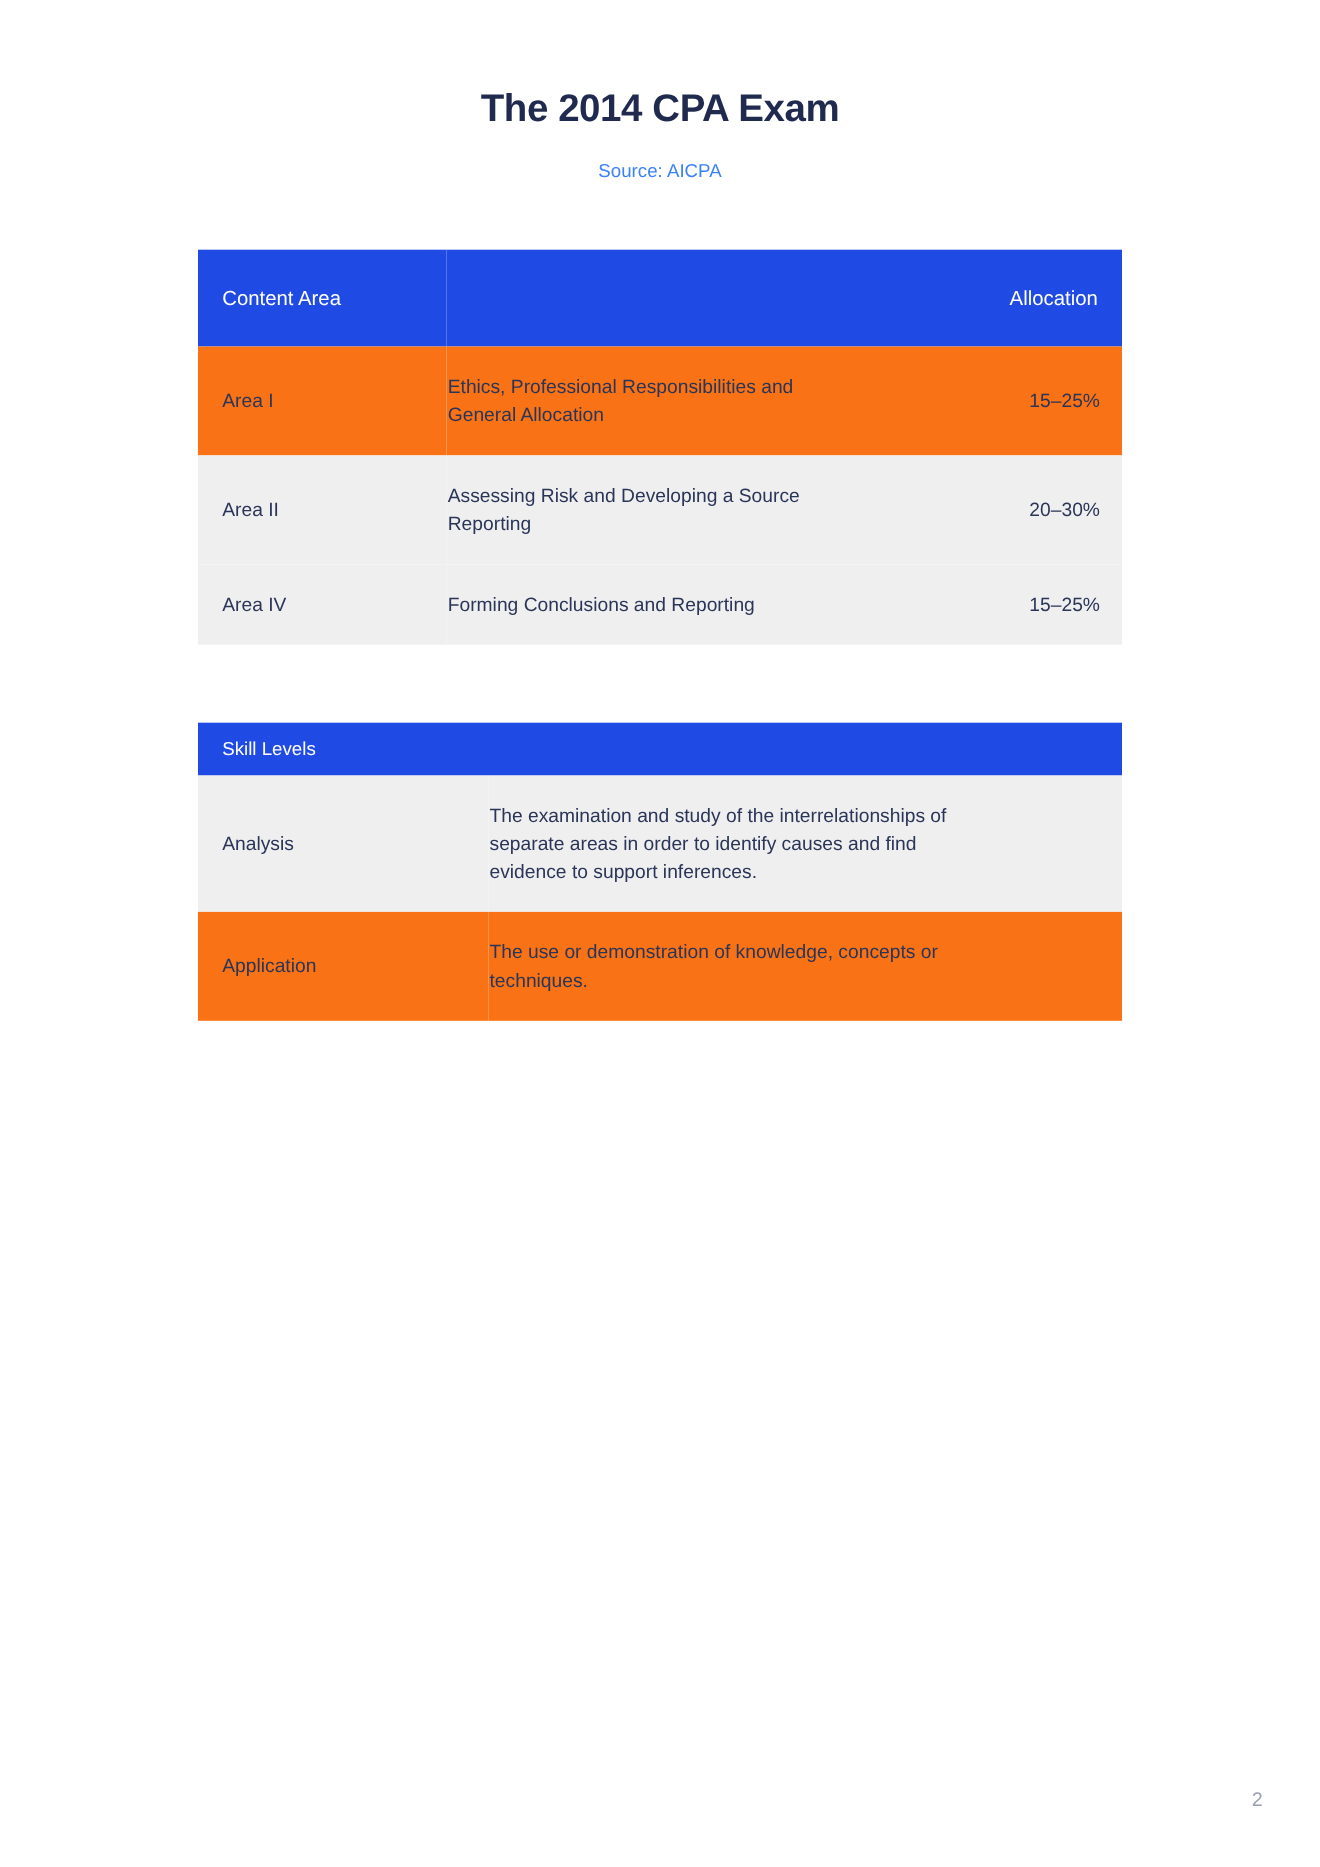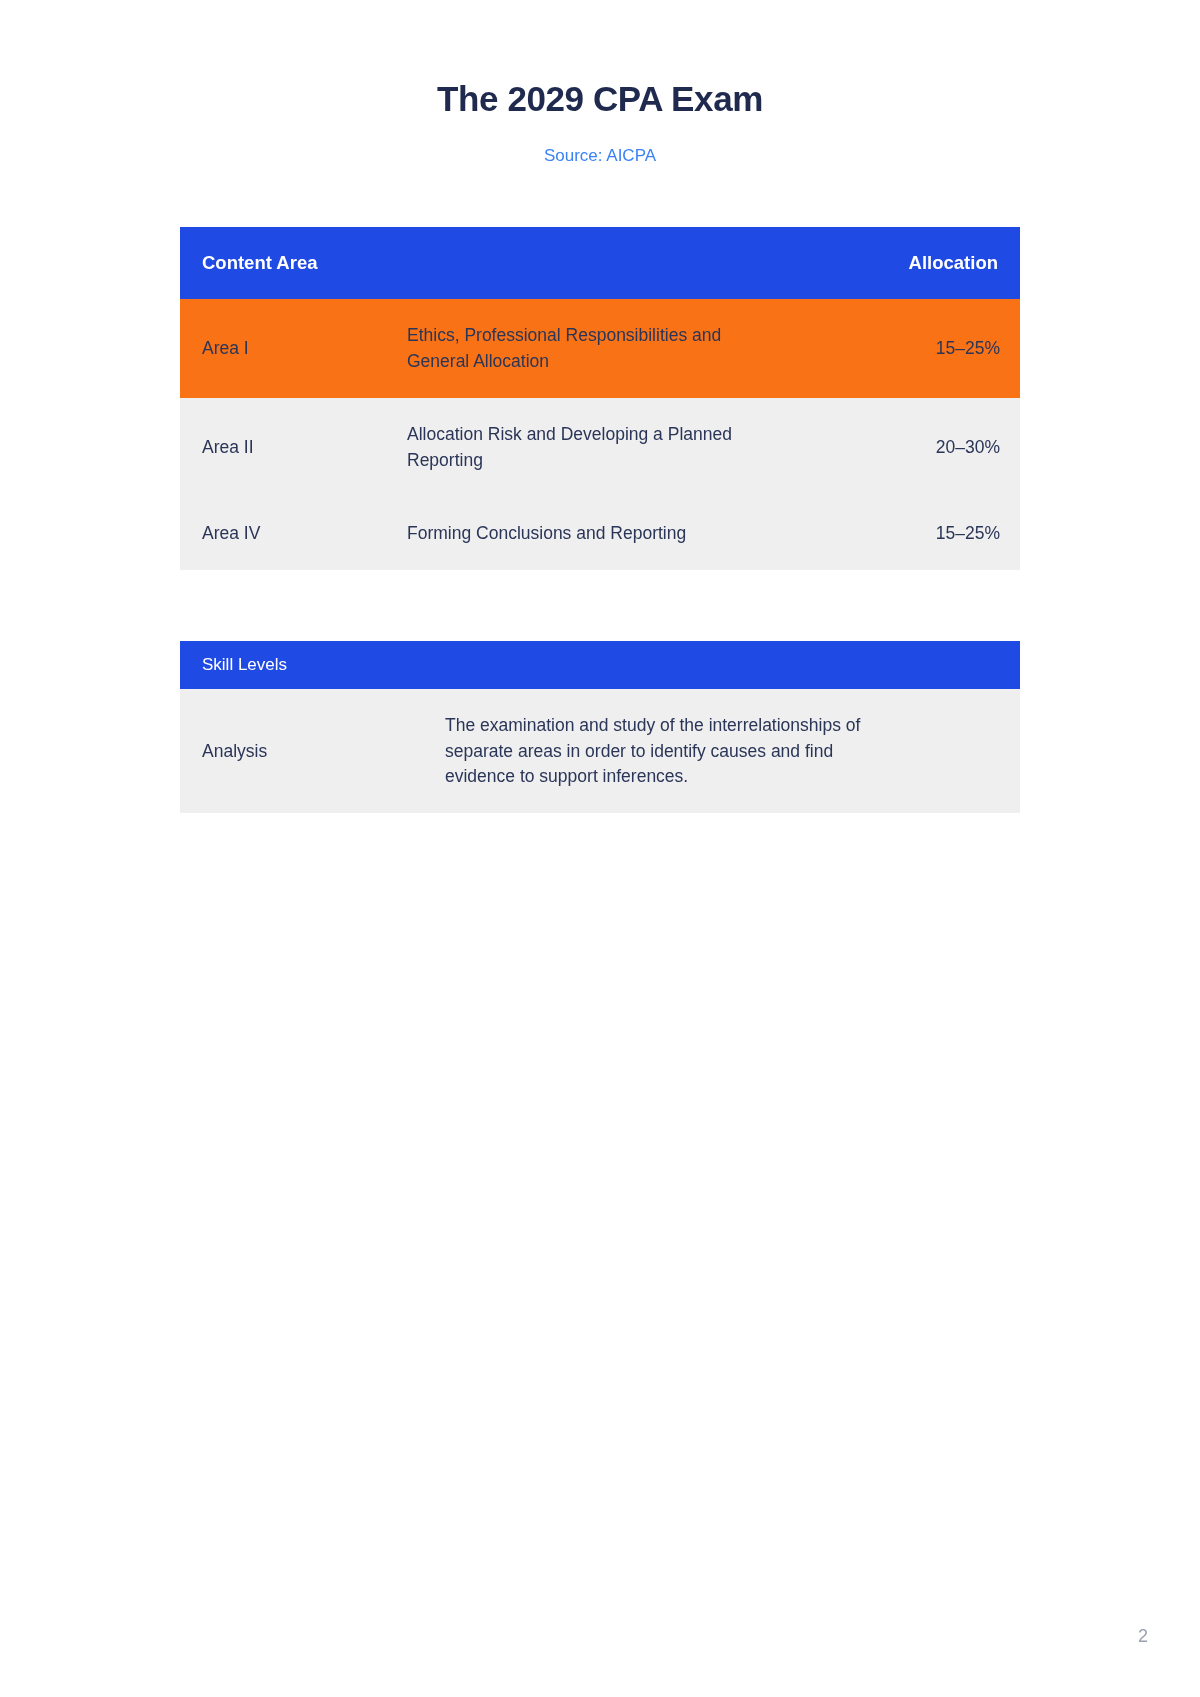--- a/index.html
+++ b/index.html
@@ -67,23 +67,22 @@
   .thead-row th {
     color: #ffffff;
     font-weight: normal;
     text-align: left;
     vertical-align: middle;
     padding: 0;
   }
 
   
   .t1 .thead-row th {
-    height: 72px;
+    height: 88px;
     font-size: 18.5px;
-    font-weight: bold;
   }
   .t1 .th-left  { padding-left: 22px; }
   .t1 .th-right { text-align: right; padding-right: 22px; }
 
   
   .t2 .thead-row th {
     height: 48px;
     font-size: 17px;
     padding-left: 22px;
   }
@@ -139,21 +138,21 @@
     color: #9aa0ae;
     line-height: 1;
   }
 </style>
 </head>
 <body>
 
 <div class="page">
 
   <div class="doc-header">
-    <h1 class="doc-title">The 2029 CPA Exam</h1>
+    <h1 class="doc-title">The 2014 CPA Exam</h1>
     <p class="doc-subtitle">Source: AICPA</p>
   </div>
 
   <div class="table-block table-1-wrap">
     <table class="tbl t1">
       <colgroup>
         <col class="c-area">
         <col class="c-desc">
         <col class="c-alloc">
       </colgroup>
@@ -171,21 +170,21 @@
           <td class="cell-desc">
             <span class="cell-line">Ethics, Professional Responsibilities and</span>
             <span class="cell-line">General Allocation</span>
           </td>
           <td class="cell-alloc">15–25%</td>
         </tr>
 
         <tr class="row-even">
           <td class="cell-area">Area II</td>
           <td class="cell-desc">
-            <span class="cell-line">Allocation Risk and Developing a Planned</span>
+            <span class="cell-line">Assessing Risk and Developing a Source</span>
             <span class="cell-line">Reporting</span>
           </td>
           <td class="cell-alloc">20–30%</td>
         </tr>
 
 
         <tr class="row-even">
           <td class="cell-area">Area IV</td>
           <td class="cell-desc">
             <span class="cell-line">Forming Conclusions and Reporting</span>
@@ -215,20 +214,29 @@
           <td class="cell-skill">
             <span class="cell-line">Analysis</span>
           </td>
           <td class="cell-sdesc">
             <span class="cell-line">The examination and study of the interrelationships of</span>
             <span class="cell-line">separate areas in order to identify causes and find</span>
             <span class="cell-line">evidence to support inferences.</span>
           </td>
         </tr>
 
+        <tr class="row-odd">
+          <td class="cell-skill">
+            <span class="cell-line">Application</span>
+          </td>
+          <td class="cell-sdesc">
+            <span class="cell-line">The use or demonstration of knowledge, concepts or</span>
+            <span class="cell-line">techniques.</span>
+          </td>
+        </tr>
 
 
       </tbody>
     </table>
   </div>
 
   <div class="page-number">2</div>
 
 </div>
 

